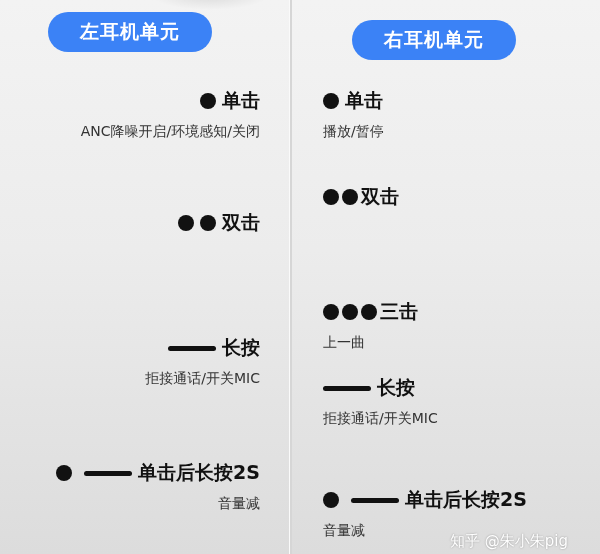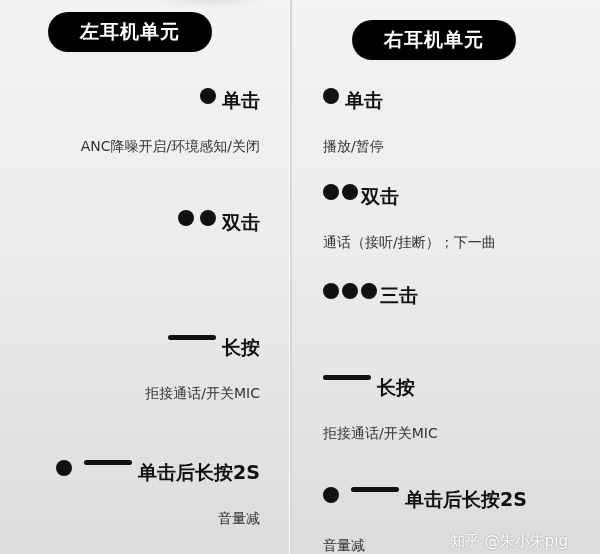--- a/index.html
+++ b/index.html
@@ -12,37 +12,37 @@
   .top-shadow {
     position:absolute; left:150px; top:-20px; width:120px; height:30px;
     border-radius:50%; background: radial-gradient(ellipse at center, rgba(0,0,0,0.10), rgba(0,0,0,0) 70%);
   }
   .divider {
     position:absolute; left:289px; top:0; width:2px; height:554px;
     background:#d6d6d6; border-left:1px solid #fafafa;
   }
   .pill {
     position:absolute; height:40px; border-radius:20px;
-    background:#000000; color:#fff; font-weight:bold; font-size:19px;
+    background:#3b82f6; color:#fff; font-weight:bold; font-size:19px;
     display:flex; align-items:center; justify-content:center; letter-spacing:1px;
   }
   .pill.left { left:48px; top:12px; width:164px; }
   .pill.right { left:352px; top:20px; width:164px; }
 
   .item { position:absolute; }
   .left-col .item { right:340px; text-align:right; }
   .right-col .item { left:323px; text-align:left; }
   .gesture {
-    display:flex; align-items:flex-start; gap:6px;
+    display:flex; align-items:center; gap:6px;
     font-size:19px; font-weight:bold; white-space:nowrap;
   }
   .left-col .gesture { justify-content:flex-end; }
   .dot { display:inline-block; width:16px; height:16px; border-radius:50%; background:#111; }
   .dash { display:inline-block; width:48px; height:5px; border-radius:3px; background:#111; }
-  .desc { font-size:14px; color:#333; margin-top:24px; white-space:nowrap; }
+  .desc { font-size:14px; color:#333; margin-top:9px; white-space:nowrap; }
 
   .watermark {
     position:absolute; left:450px; top:532px; font-size:15px; color:#fff;
     text-shadow: 0 0 2px rgba(0,0,0,0.35);
   }
 </style>
 </head>
 <body>
 
 <div class="top-shadow"></div>
@@ -90,29 +90,29 @@
         <span>单击</span>
       </div>
     <div class="desc">播放/暂停</div>
   </div>
   <div class="item" style="top:184px">
     <div class="gesture" style="gap:3px">
         <span class="dot"></span>
         <span class="dot"></span>
         <span>双击</span>
       </div>
-    <div class="desc">通话（接听/挂断）；下一曲</div>
   </div>
-  <div class="item" style="top:283px">
+  <div class="item" style="top:299px">
     <div class="gesture" style="gap:3px">
         <span class="dot"></span>
         <span class="dot"></span>
         <span class="dot"></span>
         <span>三击</span>
       </div>
+    <div class="desc">上一曲</div>
   </div>
   <div class="item" style="top:375px">
     <div class="gesture">
         <span class="dash"></span>
         <span>长按</span>
       </div>
     <div class="desc">拒接通话/开关MIC</div>
   </div>
   <div class="item" style="top:487px">
     <div class="gesture">

